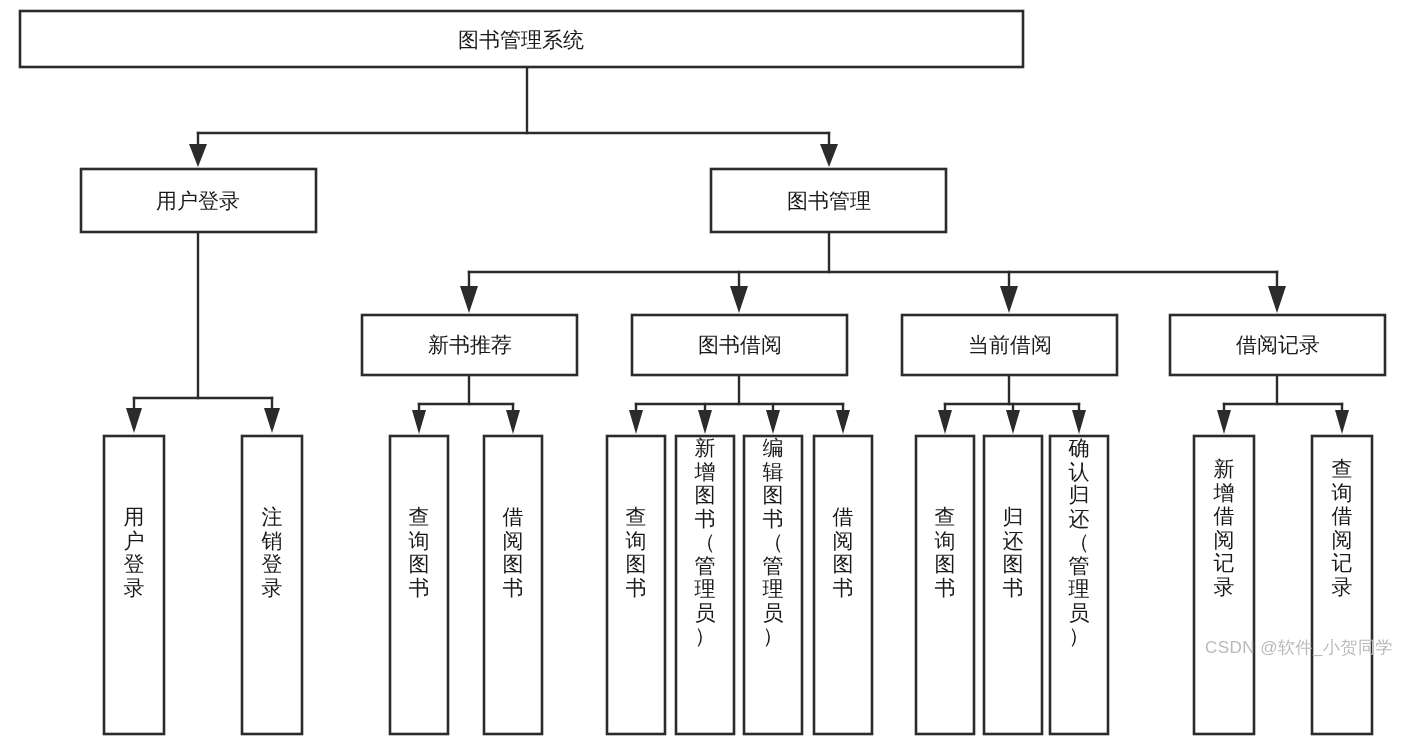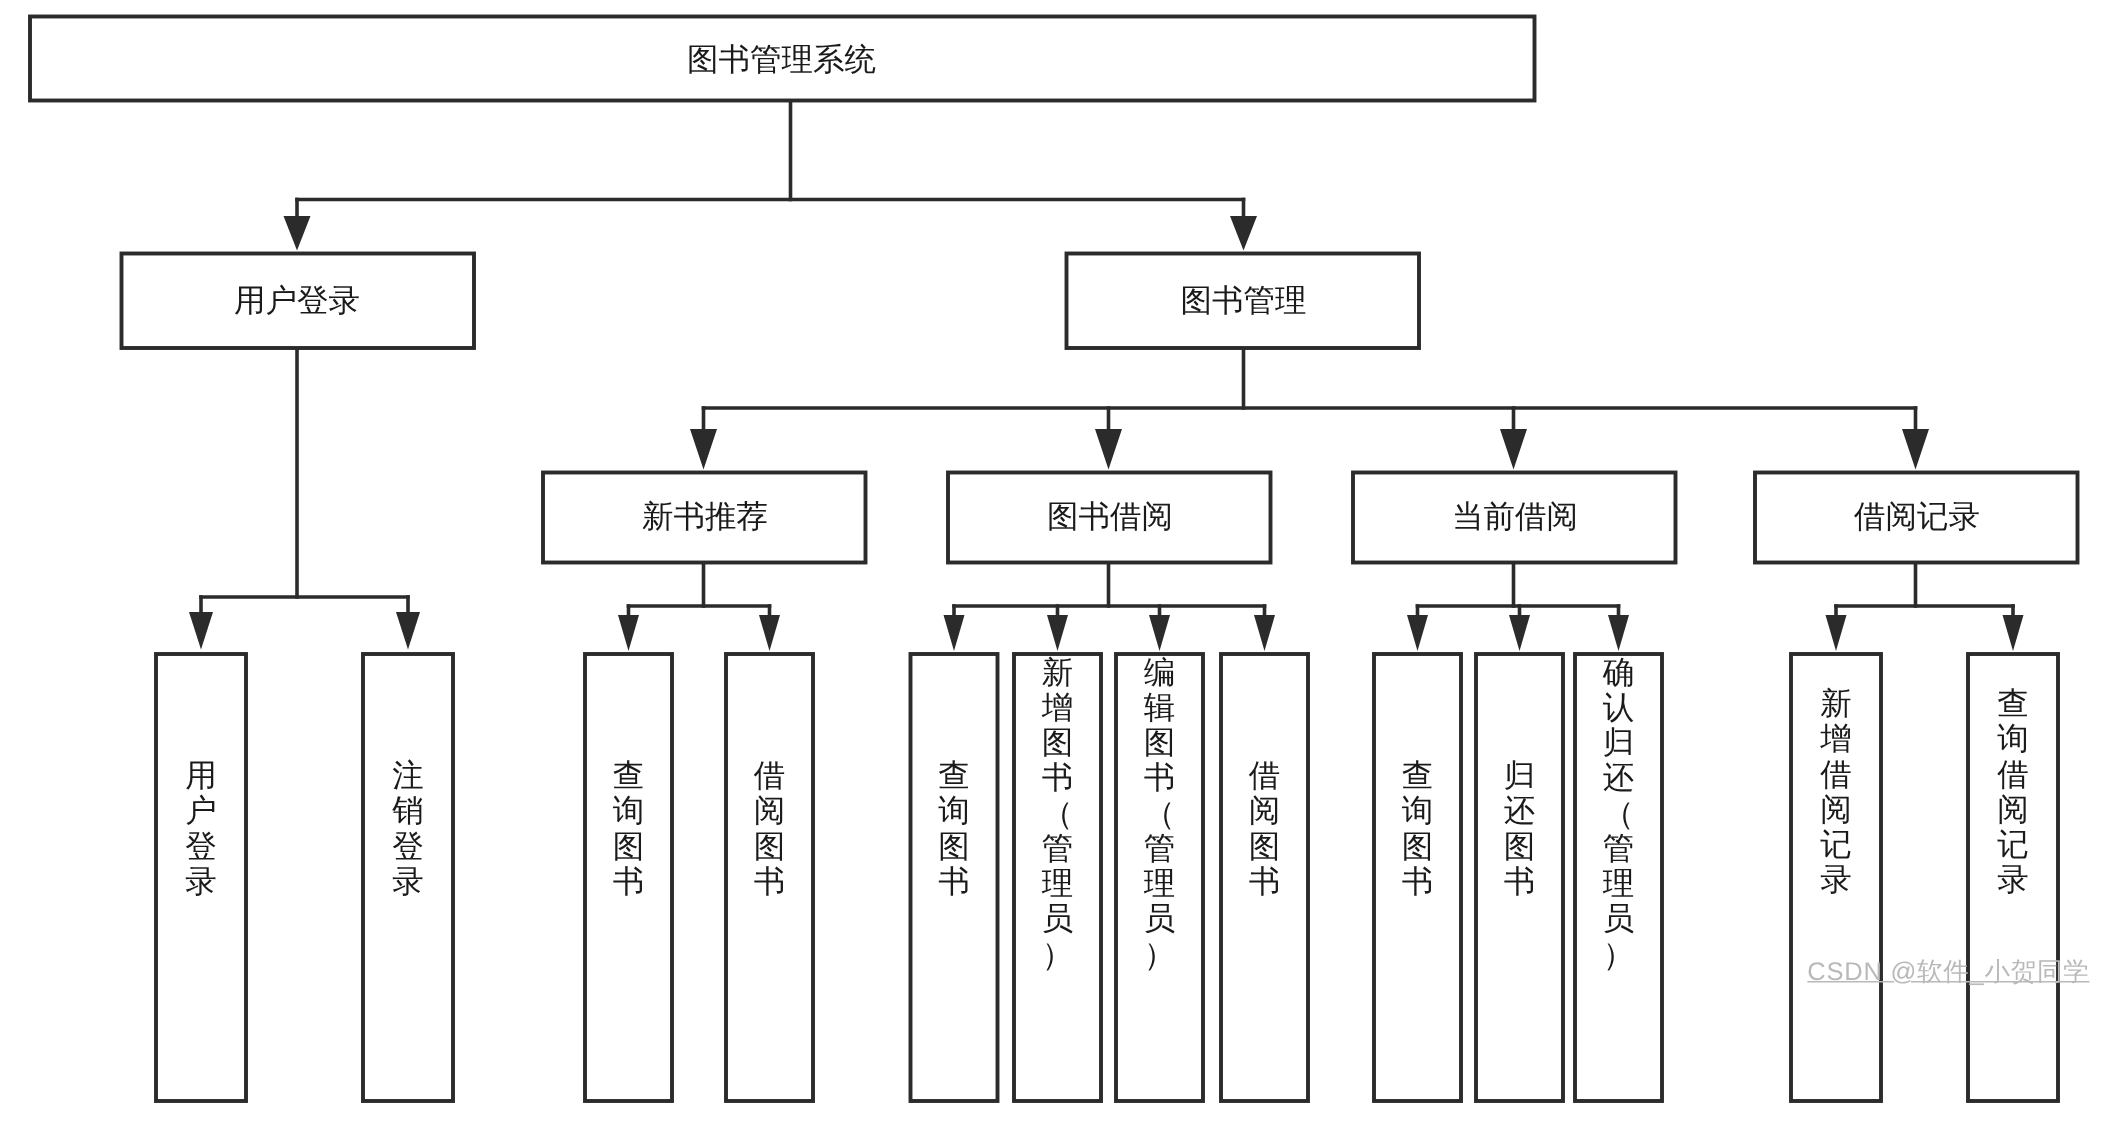--- a/index.html
+++ b/index.html
@@ -57,21 +57,20 @@
   .watermark {
     position: absolute;
     right: 12px;
     bottom: 8px;
     font-family: "Liberation Sans", "DejaVu Sans", sans-serif;
     font-size: 17px;
     color: #b9b9b9;
     letter-spacing: 0.5px;
     white-space: nowrap;
     user-select: none;
-    text-decoration: underline;
   }
 </style>
 </head>
 <body>
 
 <div id="diagram-root">
   <svg class="diagram" viewBox="0 0 1405 747" xmlns="http://www.w3.org/2000/svg">
 
     <g>
 

